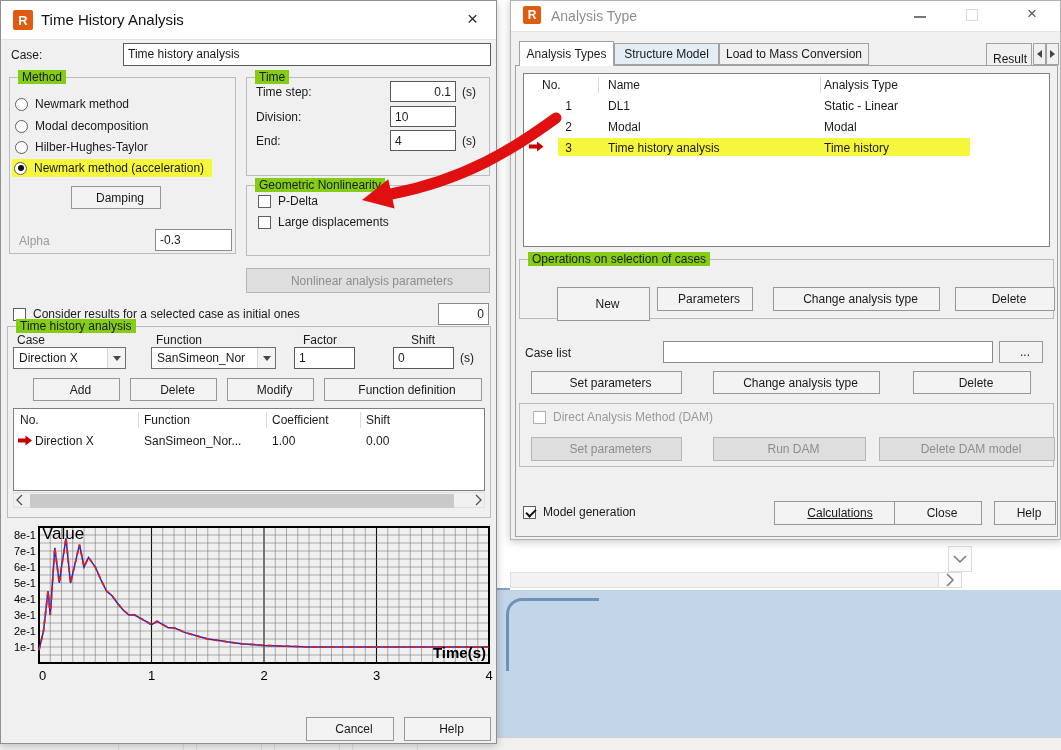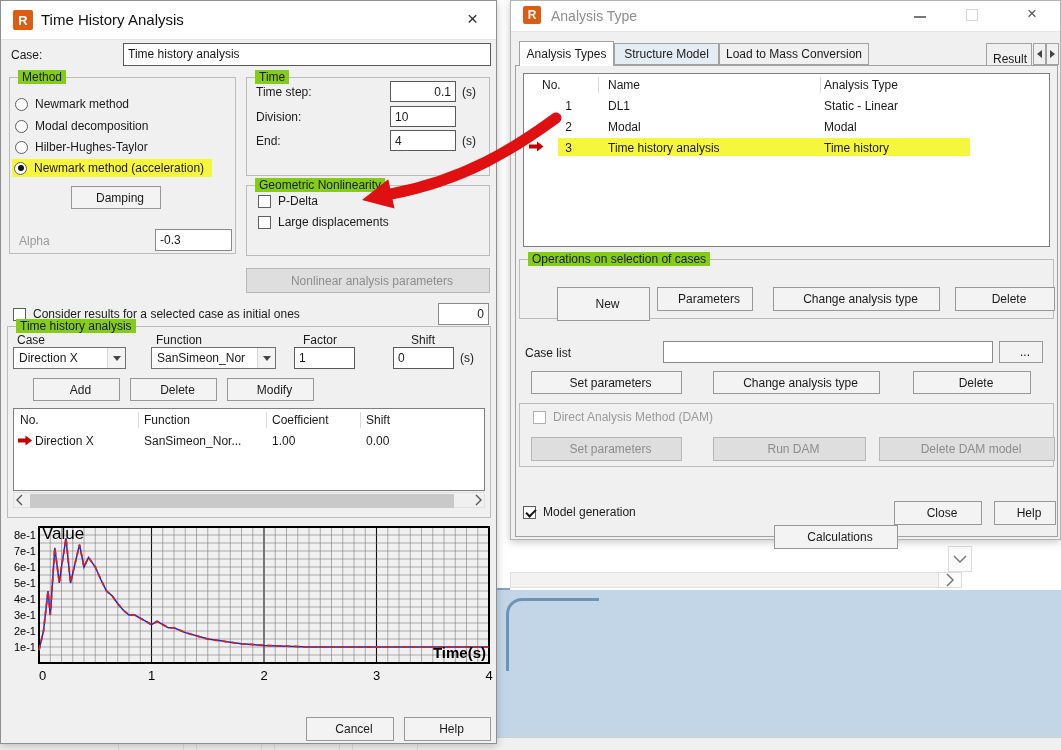--- a/index.html
+++ b/index.html
@@ -158,21 +158,21 @@
     <div class="btn dis" style="left:20px;top:436px;width:151px;height:24px;">Set parameters</div>
     <div class="btn dis" style="left:202px;top:436px;width:153px;height:24px;">Run DAM</div>
     <div class="btn dis" style="left:368px;top:436px;width:176px;height:24px;">Delete DAM model</div>
 
     <div class="optrow" style="left:12px;top:504px;">
       <span class="cb">
           <span class="tick"></span>
         </span>
       <span>Model generation</span>
     </div>
-    <div class="btn" style="left:263px;top:524px;width:124px;height:24px;">Calculations</div>
+    <div class="btn" style="left:263px;top:500px;width:124px;height:24px;text-decoration:underline;">Calculations</div>
     <div class="btn" style="left:383px;top:500px;width:88px;height:24px;">Close</div>
     <div class="btn" style="left:483px;top:500px;width:62px;height:24px;">Help</div>
   </div>
 
   <div class="dlg" style="left:0;top:0;width:497px;height:744px;">
     <div class="titlebar" style="height:38px;"></div>
     <div class="appicon" style="left:12px;top:9px;">R</div>
     <div class="wtitle" style="left:40px;top:10px;font-size:15px;color:#111;">Time History Analysis</div>
     <div class="abs" style="left:466px;top:7px;font-size:19px;color:#333;">×</div>
 
@@ -254,20 +254,21 @@
           <span class="tri-d"></span>
         </span>
     </div>
     <div class="input" style="left:293px;top:346px;width:61px;height:22px;">1</div>
     <div class="input" style="left:392px;top:346px;width:61px;height:22px;">0</div>
     <div class="lbl" style="left:459px;top:350px;">(s)</div>
 
     <div class="btn" style="left:32px;top:377px;width:87px;height:23px;">Add</div>
     <div class="btn" style="left:129px;top:377px;width:87px;height:23px;">Delete</div>
     <div class="btn" style="left:226px;top:377px;width:87px;height:23px;">Modify</div>
+    <div class="btn" style="left:323px;top:377px;width:158px;height:23px;">Function definition</div>
 
     <div class="tbl" style="left:12px;top:407px;width:472px;height:83px;">
       <div class="cell" style="left:6px;top:4px;">No.</div>
       <div class="cell" style="left:130px;top:4px;">Function</div>
       <div class="cell" style="left:258px;top:4px;">Coefficient</div>
       <div class="cell" style="left:352px;top:4px;">Shift</div>
       <div class="sep" style="left:124px;top:3px;height:16px;"></div>
       <div class="sep" style="left:252px;top:3px;height:16px;"></div>
       <div class="sep" style="left:346px;top:3px;height:16px;"></div>
       <div class="abs" style="left:0;top:21px;width:470px;height:21px;">

